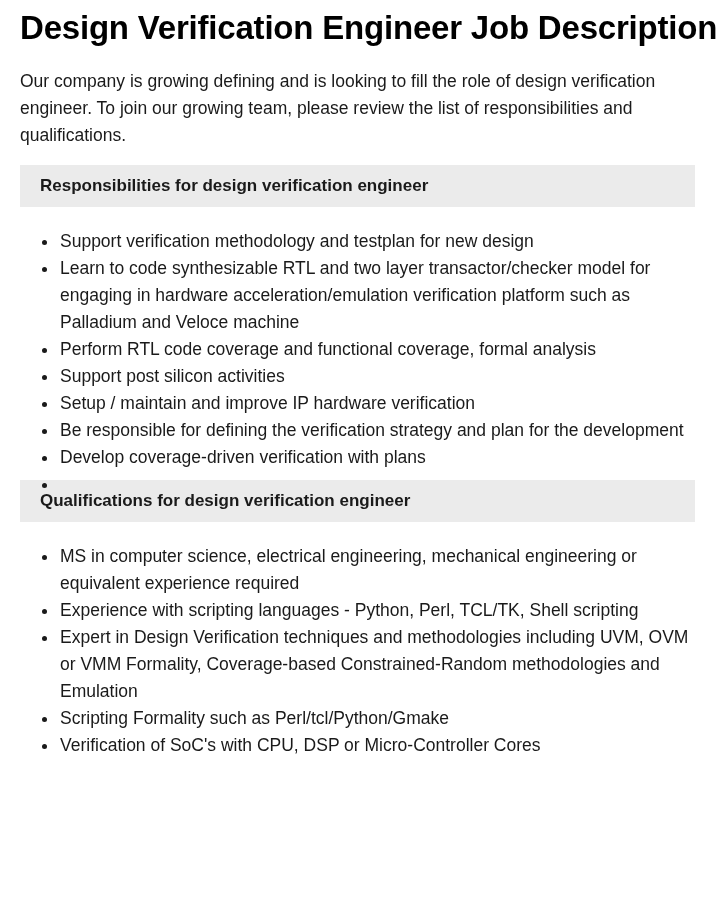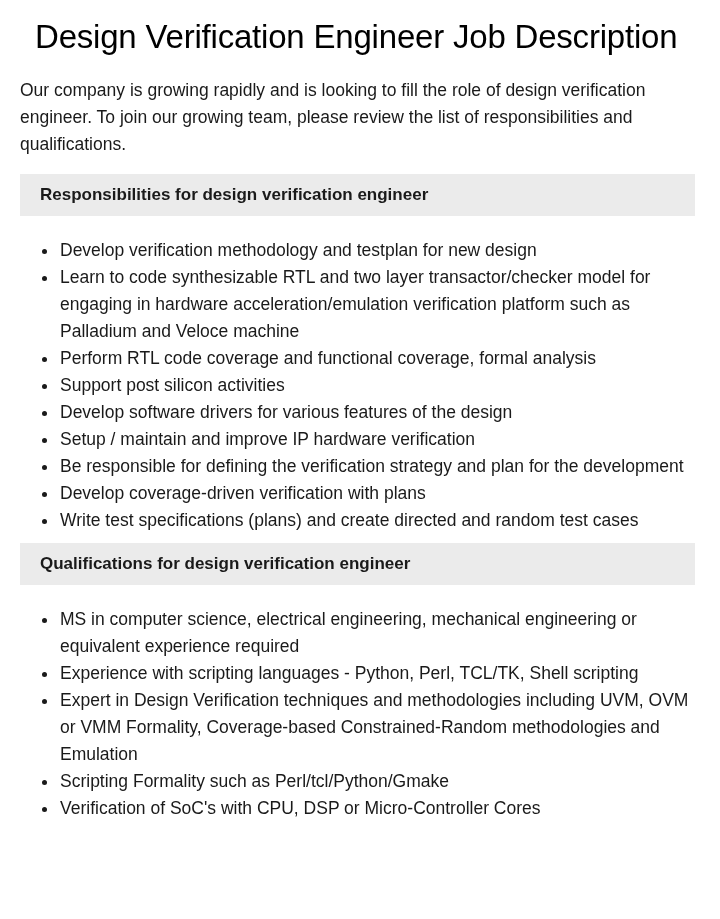--- a/index.html
+++ b/index.html
@@ -13,25 +13,25 @@
       overflow: hidden;
       font-family: "Liberation Sans", "DejaVu Sans", sans-serif;
       color: #111111;
     }
     .page {
       padding: 0 25px 0 20px;
       box-sizing: border-box;
       width: 720px;
     }
     h1.title {
-      margin: 15px;
-      padding-top: 2px;
+      margin: 0;
+      padding-top: 8px;
       font-size: 33px;
       line-height: 40px;
-      font-weight: normal;
+      font-weight: bold;
       color: #000000;
       letter-spacing: -0.2px;
       white-space: nowrap;
     }
     .intro {
       margin: 20px 0 0 0;
       font-size: 17.5px;
       line-height: 27px;
       color: #1a1a1a;
     }
@@ -72,36 +72,35 @@
       background: #1a1a1a;
     }
     .qual-header { margin-top: 9px; }
   </style>
 </head>
 <body>
 
 <div class="page">
   <h1 class="title">Design Verification Engineer Job Description</h1>
 
-  <p class="intro">Our company is growing rapidly and is looking to fill the role of design verification engineer. To join our growing team, please review the list of responsibilities and qualifications.</p>
+  <p class="intro">Our company is growing defining and is looking to fill the role of design verification engineer. To join our growing team, please review the list of responsibilities and qualifications.</p>
 
   <div class="section-header">
     <span>Responsibilities for design verification engineer</span>
   </div>
 
   <ul class="items">
-    <li><span class="bullet"></span><span>Develop verification methodology and testplan for new design</span></li>
+    <li><span class="bullet"></span><span>Support verification methodology and testplan for new design</span></li>
     <li><span class="bullet"></span><span>Learn to code synthesizable RTL and two layer transactor/checker model for engaging in hardware acceleration/emulation verification platform such as Palladium and Veloce machine</span></li>
     <li><span class="bullet"></span><span>Perform RTL code coverage and functional coverage, formal analysis</span></li>
     <li><span class="bullet"></span><span>Support post silicon activities</span></li>
-    <li><span class="bullet"></span><span>Develop software drivers for various features of the design</span></li>
     <li><span class="bullet"></span><span>Setup / maintain and improve IP hardware verification</span></li>
     <li><span class="bullet"></span><span>Be responsible for defining the verification strategy and plan for the development</span></li>
     <li><span class="bullet"></span><span>Develop coverage-driven verification with plans</span></li>
-    <li><span class="bullet"></span><span>Write test specifications (plans) and create directed and random test cases</span></li>
+    <li><span class="bullet"></span></li>
   </ul>
 
   <div class="section-header qual-header">
     <span>Qualifications for design verification engineer</span>
   </div>
 
   <ul class="items">
     <li><span class="bullet"></span><span>MS in computer science, electrical engineering, mechanical engineering or equivalent experience required</span></li>
     <li><span class="bullet"></span><span>Experience with scripting languages - Python, Perl, TCL/TK, Shell scripting</span></li>
     <li><span class="bullet"></span><span>Expert in Design Verification techniques and methodologies including UVM, OVM or VMM Formality, Coverage-based Constrained-Random methodologies and Emulation</span></li>

